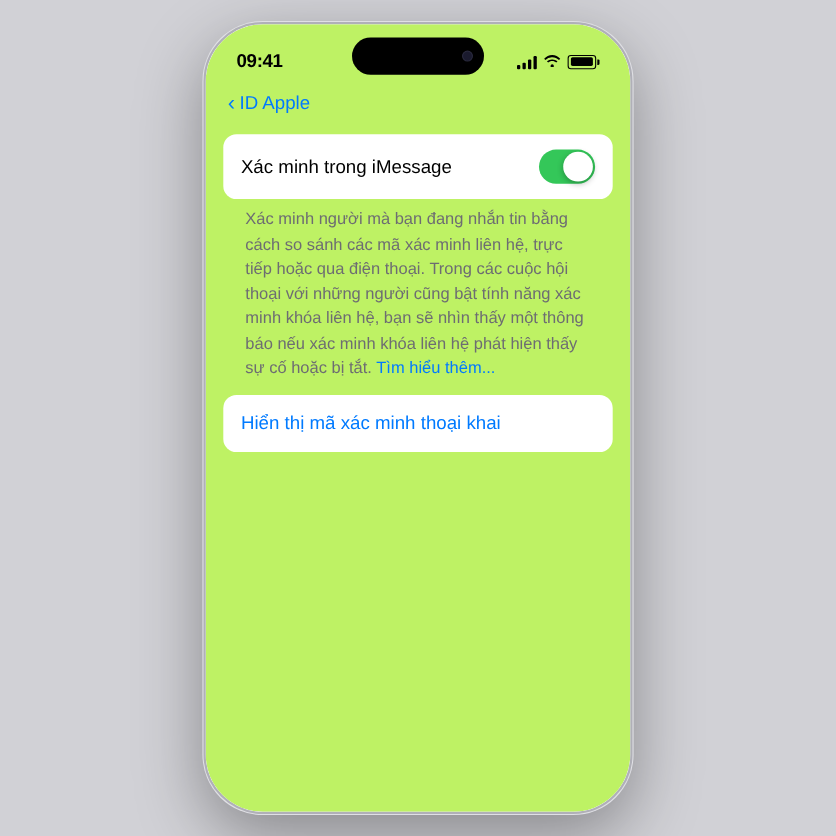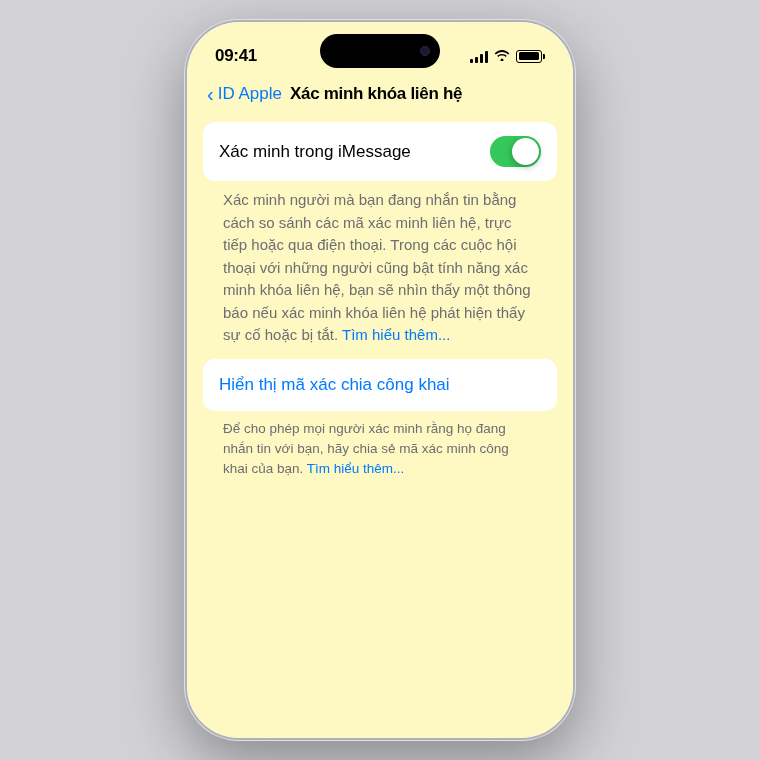--- a/index.html
+++ b/index.html
@@ -48,21 +48,21 @@
       top: 140px;
       width: 4px;
       height: 70px;
       background: #b0b0b8;
       border-radius: 0 2px 2px 0;
     }
 
     .screen {
       width: 100%;
       height: 100%;
-      background: #fef9c3;
+      background: #bef264;
       border-radius: 52px;
       overflow: hidden;
       display: flex;
       flex-direction: column;
     }
 
     
     .status-bar {
       display: flex;
       align-items: center;
@@ -321,43 +321,38 @@
           <div class="battery-tip"></div>
         </div>
       </div>
     </div>
 
     <div class="nav-bar">
       <div class="back-btn">
         <span class="back-chevron">‹</span>
         <span>ID Apple</span>
       </div>
-      <span class="nav-title">Xác minh khóa liên hệ</span>
     </div>
 
     <div class="content">
 
       <div class="card">
         <div class="toggle-row">
           <span class="toggle-label">Xác minh trong iMessage</span>
           <div class="toggle">
             <div class="toggle-thumb"></div>
           </div>
         </div>
       </div>
 
       <div class="description">
         <span>Xác minh người mà bạn đang nhắn tin bằng cách so sánh các mã xác minh liên hệ, trực tiếp hoặc qua điện thoại. Trong các cuộc hội thoại với những người cũng bật tính năng xác minh khóa liên hệ, bạn sẽ nhìn thấy một thông báo nếu xác minh khóa liên hệ phát hiện thấy sự cố hoặc bị tắt.</span>
         <span class="learn-more">Tìm hiểu thêm...</span>
       </div>
 
       <div class="action-card">
-        <div class="action-label">Hiển thị mã xác chia công khai</div>
-      </div>
-
-      <div class="action-description">
-        <span>Để cho phép mọi người xác minh rằng họ đang nhắn tin với bạn, hãy chia sẻ mã xác minh công khai của bạn.</span>
-        <span class="learn-more">Tìm hiểu thêm...</span>
-      </div>
+        <div class="action-label">Hiển thị mã xác minh thoại khai</div>
+      </div>
+
 
     </div>
   </div>
 </div>
 
 </body></html>

